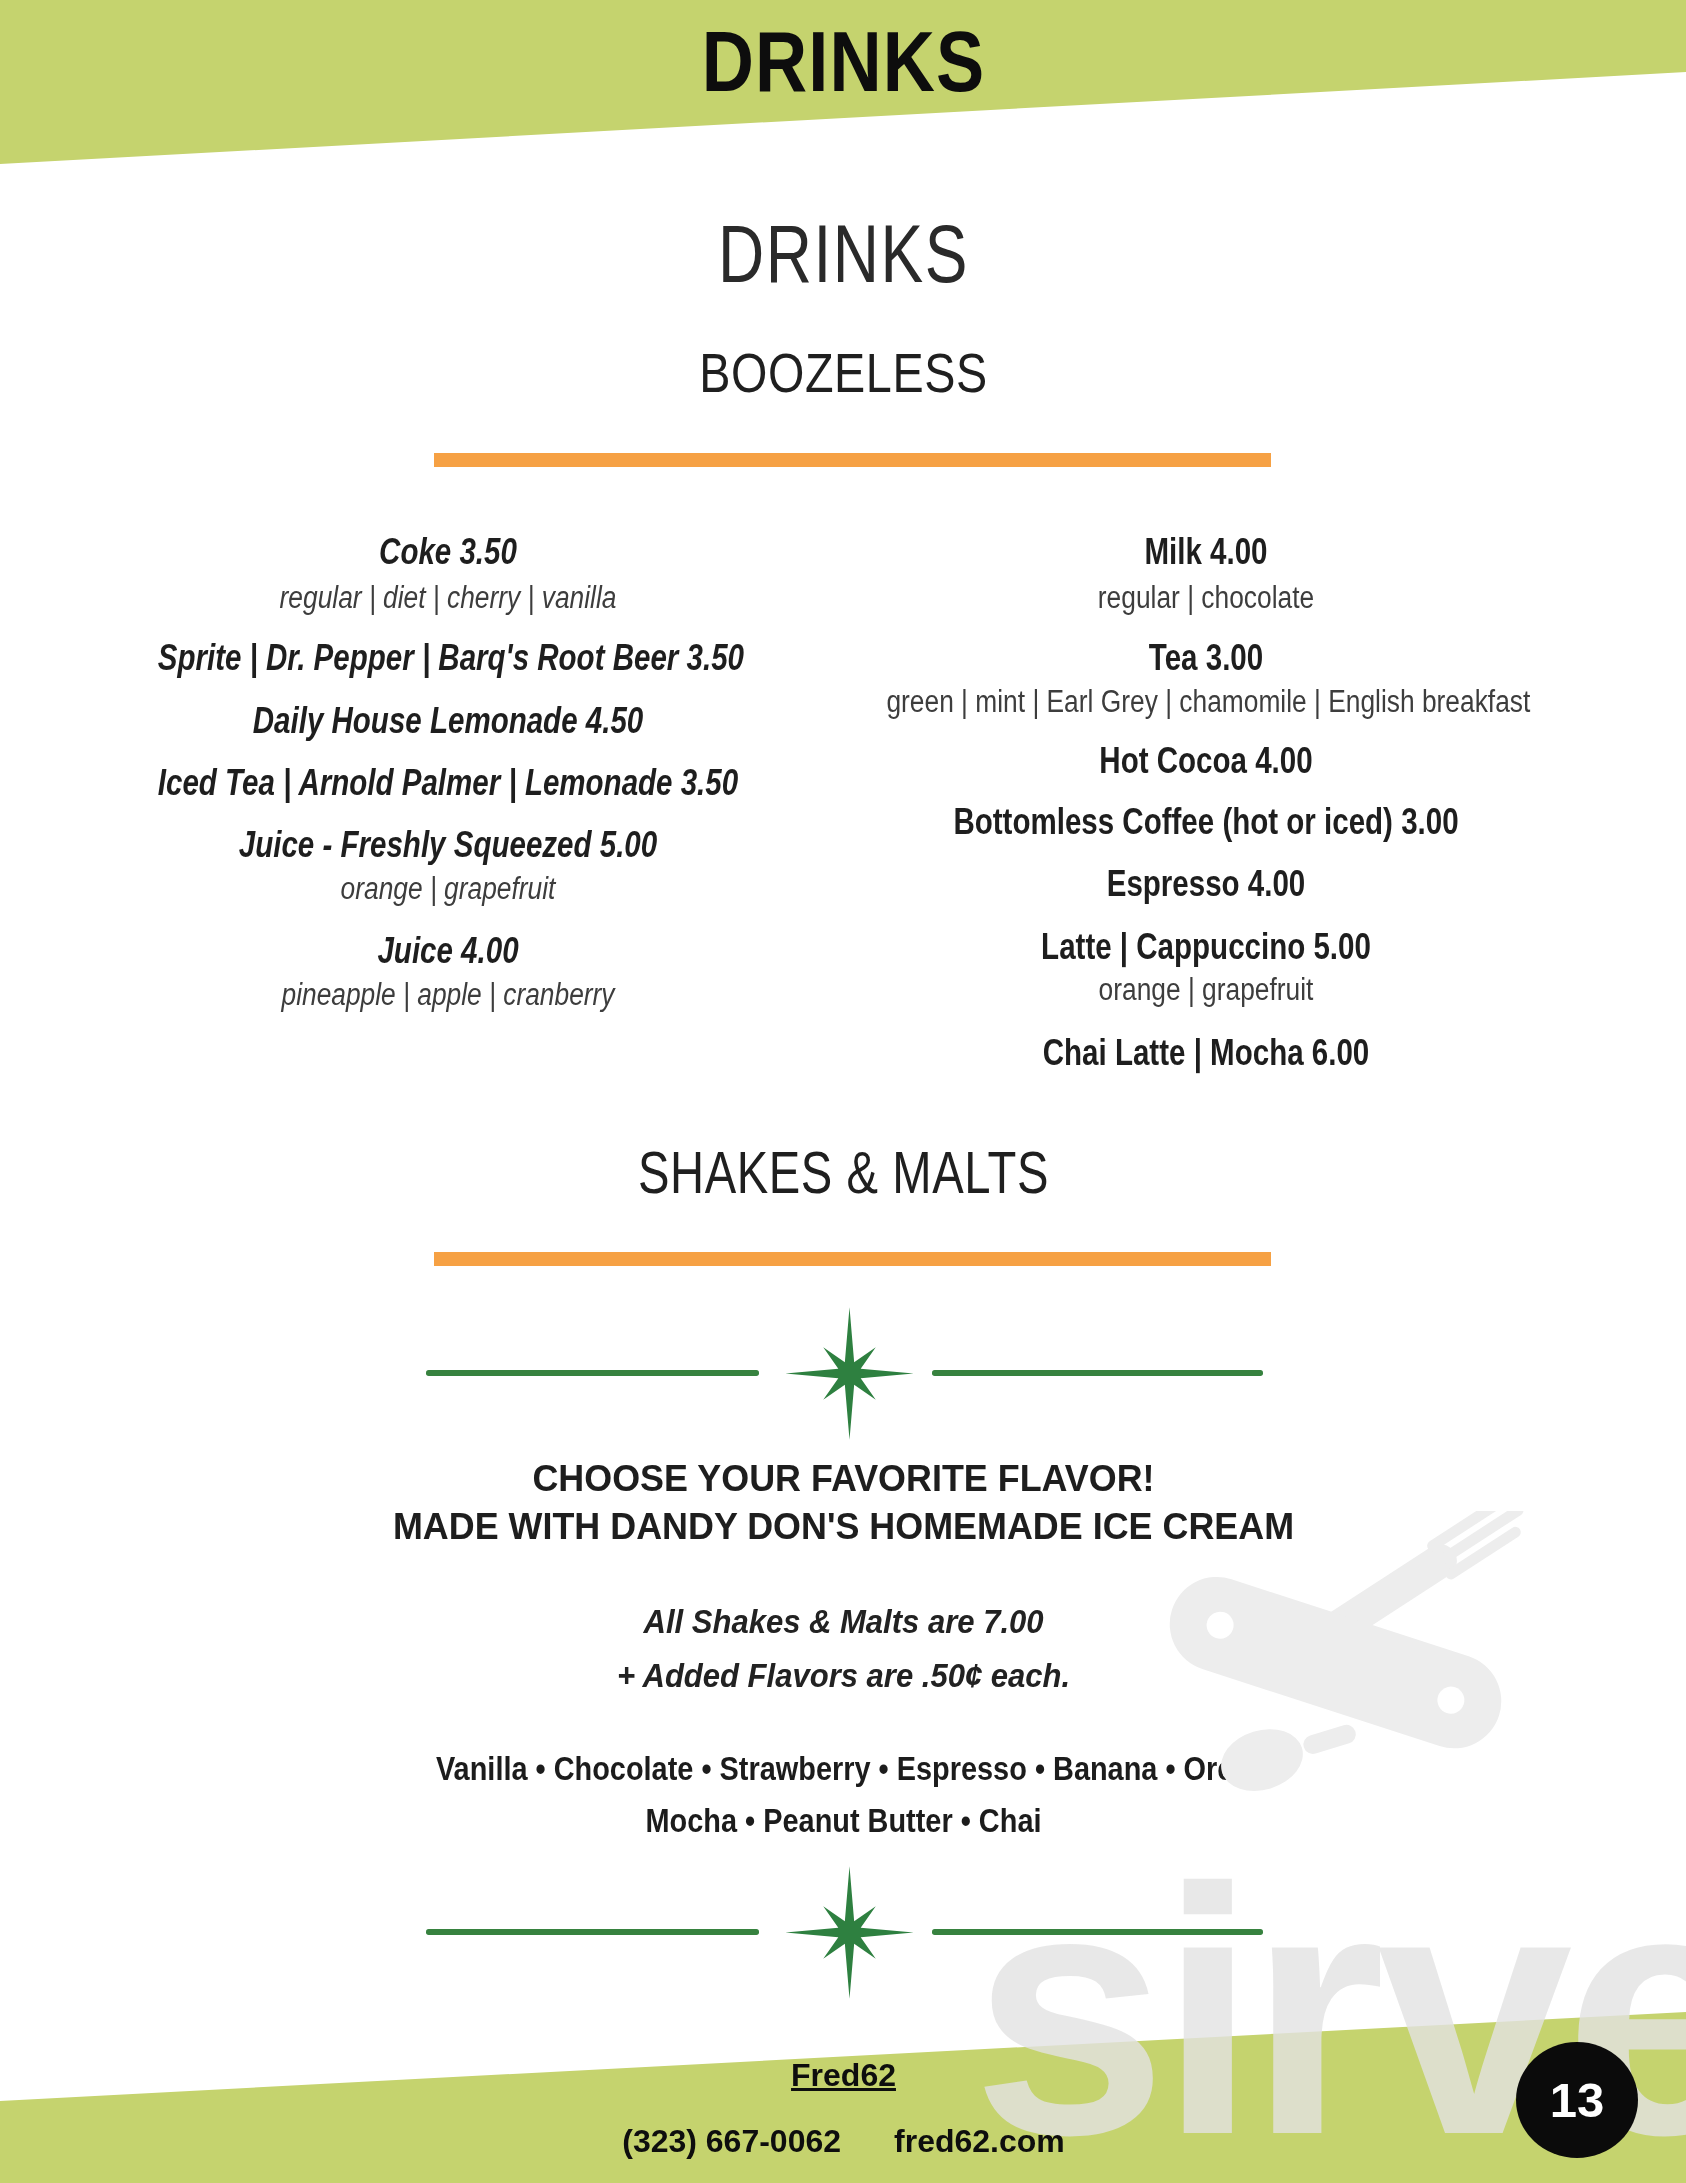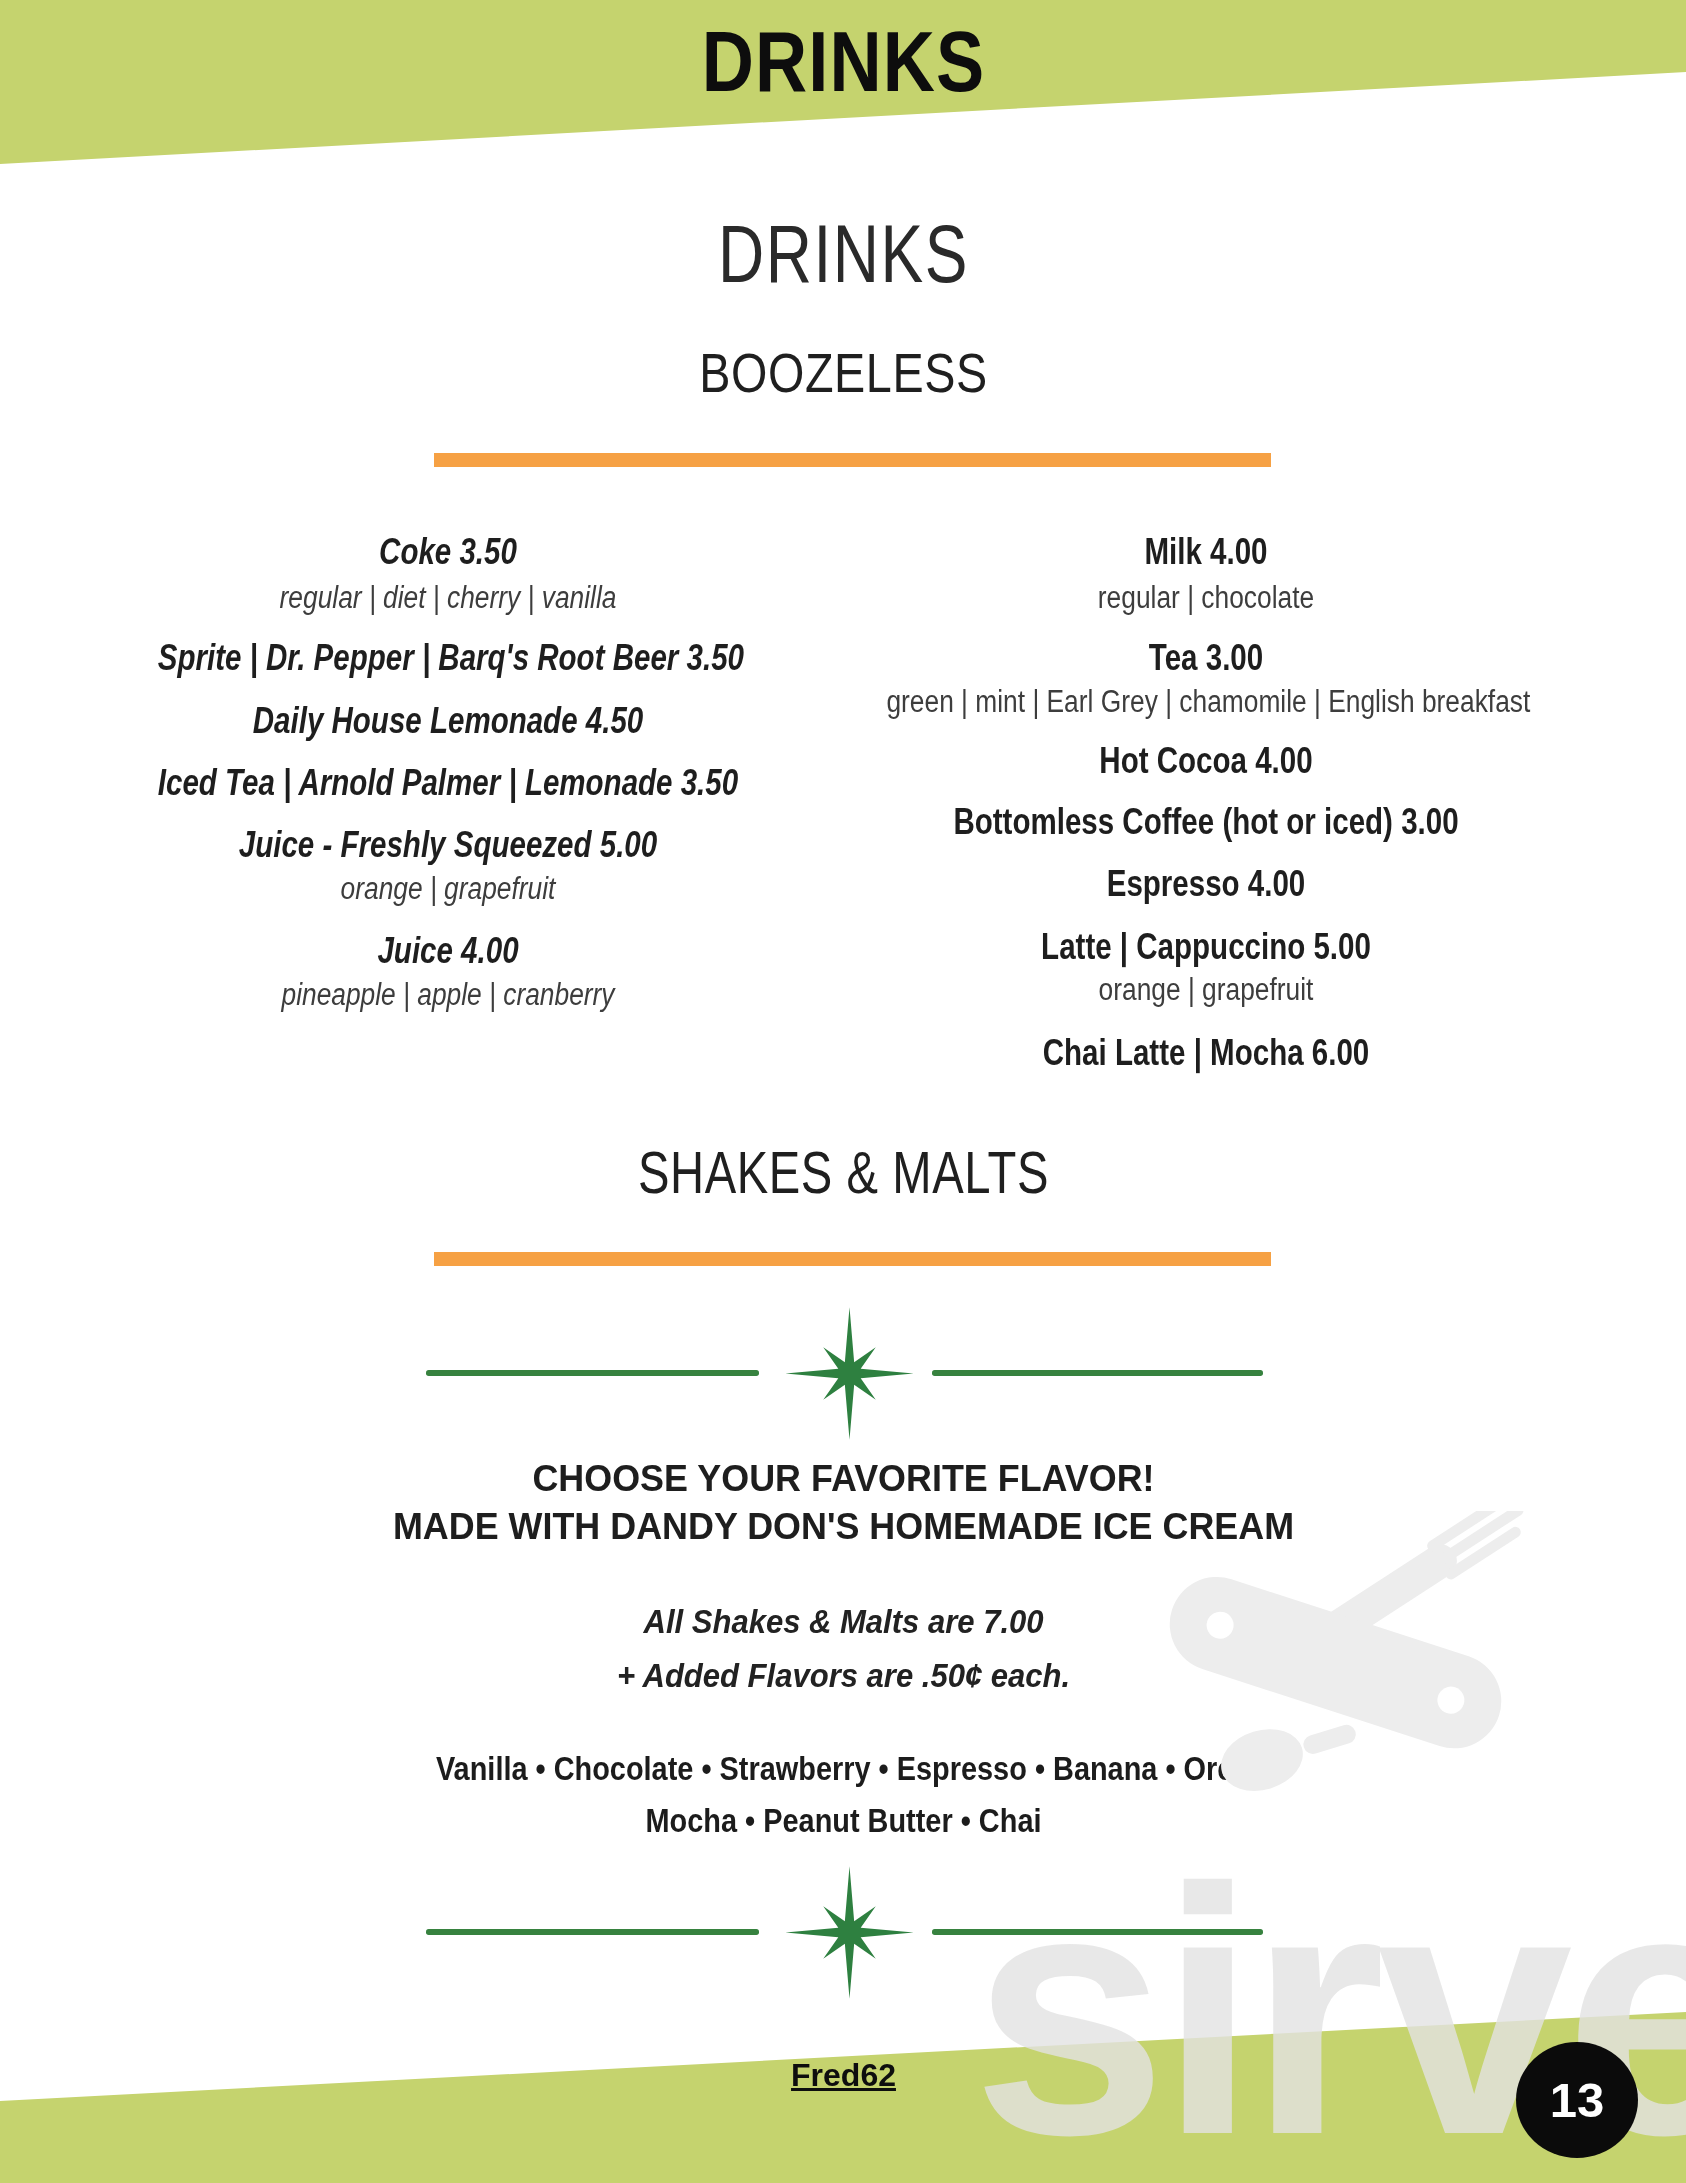--- a/index.html
+++ b/index.html
@@ -158,19 +158,23 @@
     <div class="sd-line sd-right"></div>
     <svg class="sd-star" viewBox="-100 -100 200 200" aria-hidden="true">
       <polygon fill="#2e8040" points="0,-98 6.9,-16.6 38.9,-38.9 16.6,-6.9 95,0 16.6,6.9 38.9,38.9 6.9,16.6 0,98 -6.9,16.6 -38.9,38.9 -16.6,6.9 -95,0 -16.6,-6.9 -38.9,-38.9 -6.9,-16.6"></polygon>
     </svg>
   </div>
 
   <div class="footer-band"></div>
   <div class="sirved-wm">sirved</div>
 
   <div class="footer-line f-name">Fred62</div>
+  <div class="footer-line f-contact">
+    <span>(323) 667-0062</span>
+    <span>fred62.com</span>
+  </div>
 
   <div class="page-badge">
     <span>13</span>
   </div>
 
 </div>
 
 
 </body></html>

